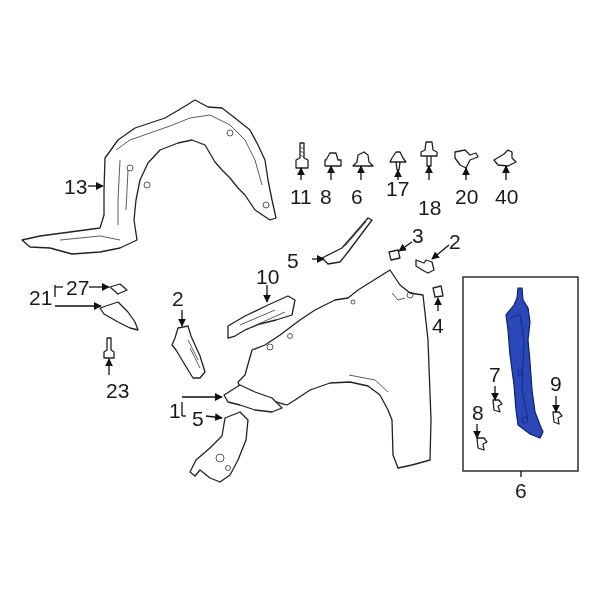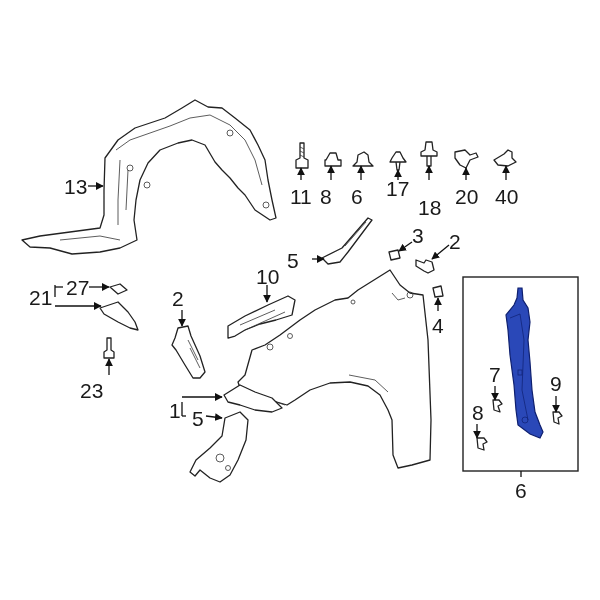--- a/index.html
+++ b/index.html
@@ -171,20 +171,20 @@
   <span class="callout" style="left:455px;top:186px">20</span>
   <span class="callout" style="left:495px;top:186px">40</span>
   <span class="callout" style="left:287px;top:250px">5</span>
   <span class="callout" style="left:412px;top:225px">3</span>
   <span class="callout" style="left:449px;top:231px">2</span>
   <span class="callout" style="left:432px;top:315px">4</span>
   <span class="callout" style="left:256px;top:266px">10</span>
   <span class="callout" style="left:172px;top:288px">2</span>
   <span class="callout" style="left:66px;top:277px">27</span>
   <span class="callout" style="left:29px;top:287px">21</span>
-  <span class="callout" style="left:80px;top:380px">23</span>
+  <span class="callout" style="left:106px;top:380px">23</span>
   <span class="callout" style="left:169px;top:400px">1</span>
   <span class="callout" style="left:192px;top:408px">5</span>
   <span class="callout" style="left:489px;top:364px">7</span>
   <span class="callout" style="left:472px;top:402px">8</span>
   <span class="callout" style="left:550px;top:373px">9</span>
   <span class="callout" style="left:515px;top:480px">6</span>
 </div>
 
 </body></html>

